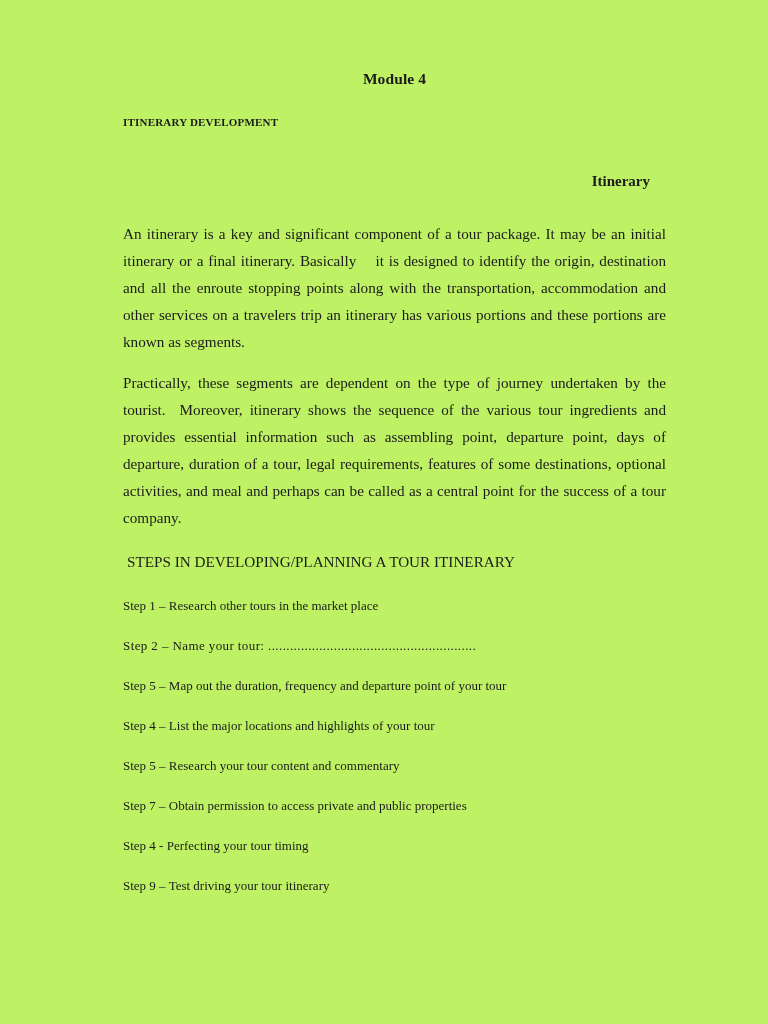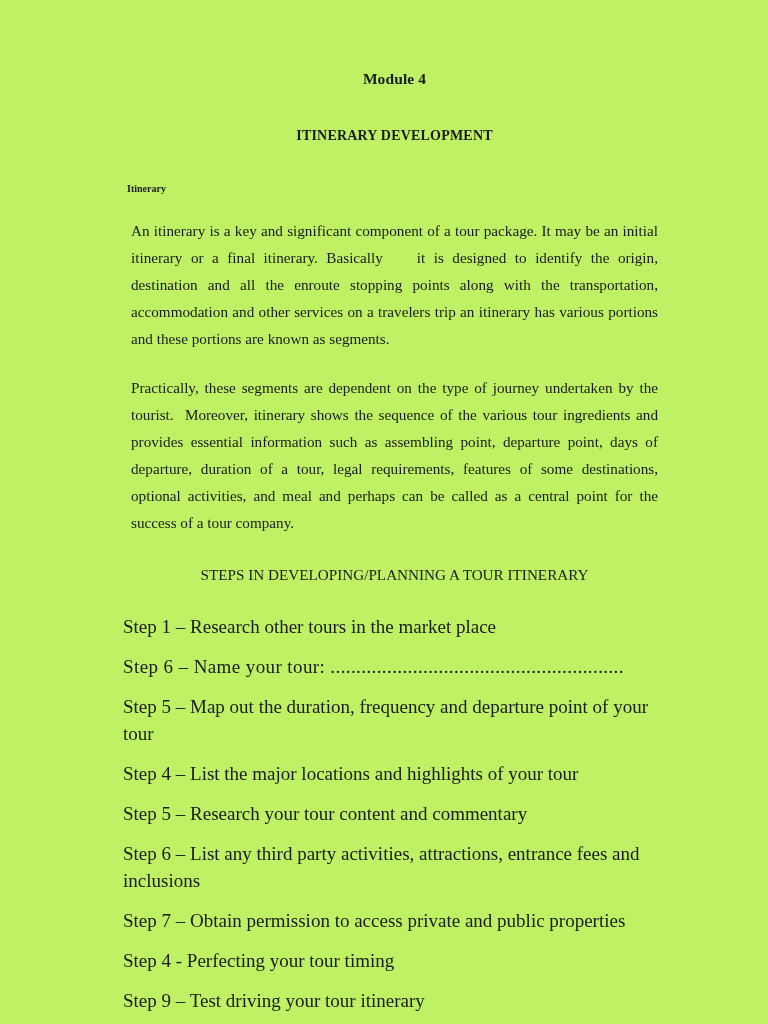--- a/index.html
+++ b/index.html
@@ -33,60 +33,59 @@
     font-size: 15.5px;
     text-align: center;
     margin: 0;
     padding-top: 70px;
     line-height: 1.2;
     letter-spacing: 0.1px;
   }
 
   .doc-subtitle {
     font-weight: bold;
-    font-size: 14px;
-    text-align: center;
-    margin: 12px;
+    font-size: 11px;
+    margin: 0;
     padding-top: 27px;
     line-height: 1.2;
     letter-spacing: 0.2px;
   }
 
   .section-heading {
     font-weight: bold;
-    font-size: 10px;
-    text-align: left;
-    margin: 4px;
+    font-size: 15px;
+    text-align: right;
+    margin: 16px;
     padding-top: 27px;
     line-height: 1.2;
   }
 
   
   .body-par {
     font-size: 15.2px;
     text-align: justify;
     text-justify: inter-word;
     line-height: 27px;
-    margin: 8px;
+    margin: 0;
     padding-top: 14px;
     white-space: pre-wrap;
   }
 
   
   .steps-heading {
     font-size: 15.2px;
     font-weight: normal;
     line-height: 27px;
-    margin: 12px;
+    margin: 4px;
     padding-top: 13px;
-    text-align: center;
+    text-align: left;
   }
 
   .step-line {
-    font-size: 19px;
+    font-size: 13px;
     font-weight: normal;
     line-height: 27px;
     margin: 0;
     padding-top: 13px;
     text-align: left;
     white-space: pre-wrap;
   }
 
   .dot-leader {
     letter-spacing: 0.4px;
@@ -105,29 +104,28 @@
     <h3 class="section-heading">Itinerary</h3>
 
     <p class="body-par">An itinerary is a key and significant component of a tour package. It may be an initial itinerary or a final itinerary. Basically    it is designed to identify the origin, destination and all the enroute stopping points along with the transportation, accommodation and other services on a travelers trip an itinerary has various portions and these portions are known as segments.</p>
 
     <p class="body-par">Practically, these segments are dependent on the type of journey undertaken by the tourist.  Moreover, itinerary shows the sequence of the various tour ingredients and provides essential information such as assembling point, departure point, days of departure, duration of a tour, legal requirements, features of some destinations, optional activities, and meal and perhaps can be called as a central point for the success of a tour company.</p>
 
     <p class="steps-heading">STEPS IN DEVELOPING/PLANNING A TOUR ITINERARY</p>
 
     <p class="step-line">Step 1 – Research other tours in the market place</p>
 
-    <p class="step-line dot-leader">Step 6 – Name your tour: .........................................................</p>
+    <p class="step-line dot-leader">Step 2 – Name your tour: .........................................................</p>
 
     <p class="step-line">Step 5 – Map out the duration, frequency and departure point of your tour</p>
 
     <p class="step-line">Step 4 – List the major locations and highlights of your tour</p>
 
     <p class="step-line">Step 5 – Research your tour content and commentary</p>
 
-    <p class="step-line">Step 6 – List any third party activities, attractions, entrance fees and inclusions</p>
 
     <p class="step-line">Step 7 – Obtain permission to access private and public properties</p>
 
     <p class="step-line">Step 4 - Perfecting your tour timing</p>
 
     <p class="step-line">Step 9 – Test driving your tour itinerary</p>
 
   </div>
 </div>
 

